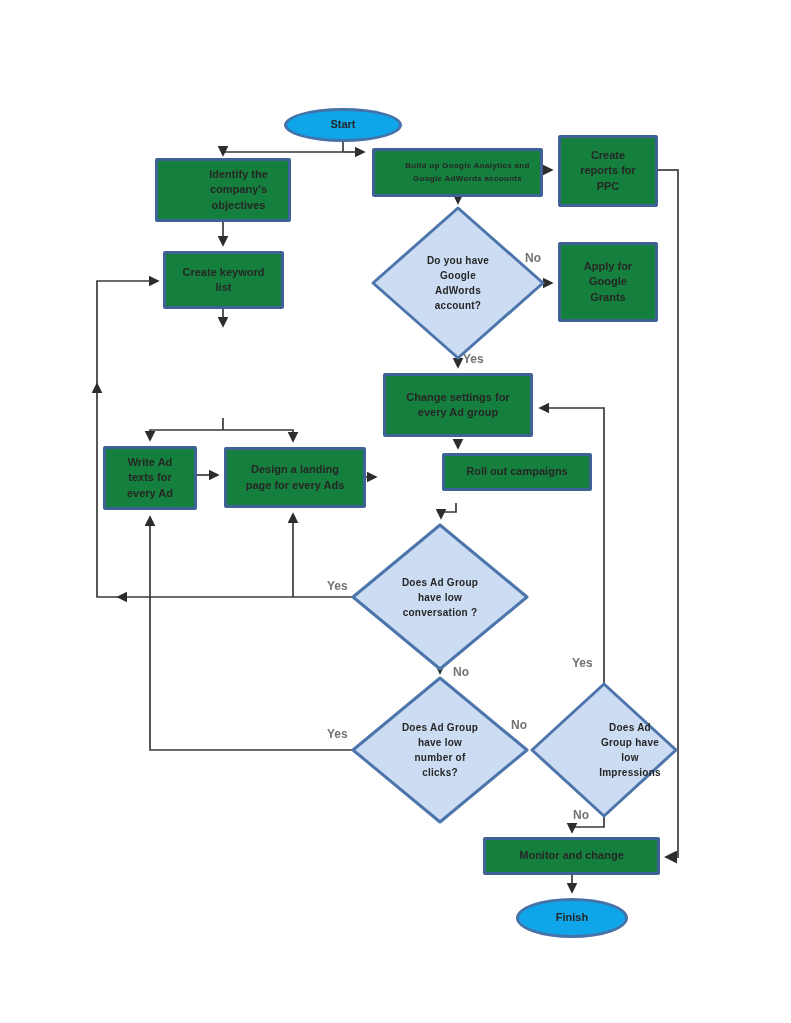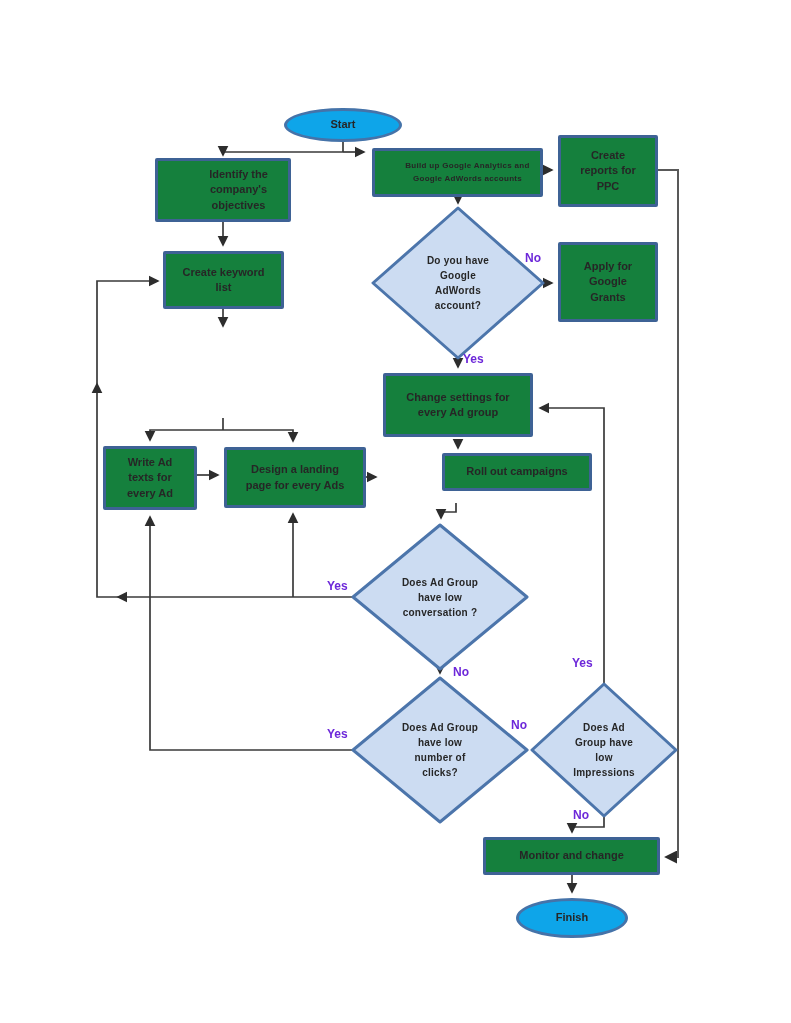--- a/index.html
+++ b/index.html
@@ -15,42 +15,42 @@
   }
   .box{
     background:#15803d;border:3px solid #3e6295;border-radius:2px;font-size:11px;
   }
   .terminator{
     background:#0ea5e9;border:3px solid #4573a9;border-radius:50%;font-size:11px;
   }
   .dtext{font-size:10px;letter-spacing:.25px;line-height:1.5;}
   .small{font-size:8px;letter-spacing:.3px;line-height:1.6;}
   .elabel{
-    position:absolute;font-size:12px;font-weight:700;color:#6d28d9;
+    position:absolute;font-size:12px;font-weight:700;color:#737373;
     font-family:"Liberation Sans",sans-serif;white-space:nowrap;
   }
   
   #n-start{left:284px;top:108px;width:118px;height:34px;}
   #n-identify{left:155px;top:158px;width:136px;height:64px;padding-left:31px;}
   #n-build{left:372px;top:148px;width:171px;height:49px;padding-left:20px;}
   #n-reports{left:558px;top:135px;width:100px;height:72px;}
   #n-grants{left:558px;top:242px;width:100px;height:80px;}
   #n-keywords{left:163px;top:251px;width:121px;height:58px;}
   #n-divide{left:153px;top:332px;width:142px;height:86px;}
   #n-write{left:103px;top:446px;width:94px;height:64px;}
   #n-design{left:224px;top:447px;width:142px;height:61px;}
   #n-settings{left:383px;top:373px;width:150px;height:64px;}
   #n-rollout{left:402px;top:453px;width:150px;height:38px;margin-left:40px;}
   #n-monitor{left:483px;top:837px;width:177px;height:38px;}
   #n-finish{left:516px;top:898px;width:112px;height:40px;}
   
   #t-adwords{left:398px;top:243px;width:120px;height:80px;}
   #t-conversation{left:380px;top:570px;width:120px;height:54px;}
   #t-clicks{left:380px;top:718px;width:120px;height:64px;}
-  #t-impressions{left:554px;top:718px;width:100px;height:64px;}
+  #t-impressions{left:580px;top:718px;width:100px;height:64px;}
   
   #l-adwords-no{left:525px;top:251px;}
   #l-adwords-yes{left:463px;top:352px;}
   #l-conversation-yes{left:327px;top:579px;}
   #l-conversation-no{left:453px;top:665px;}
   #l-clicks-yes{left:327px;top:727px;}
   #l-clicks-no{left:511px;top:718px;}
   #l-impressions-yes{left:572px;top:656px;}
   #l-impressions-no{left:573px;top:808px;}
 </style>

